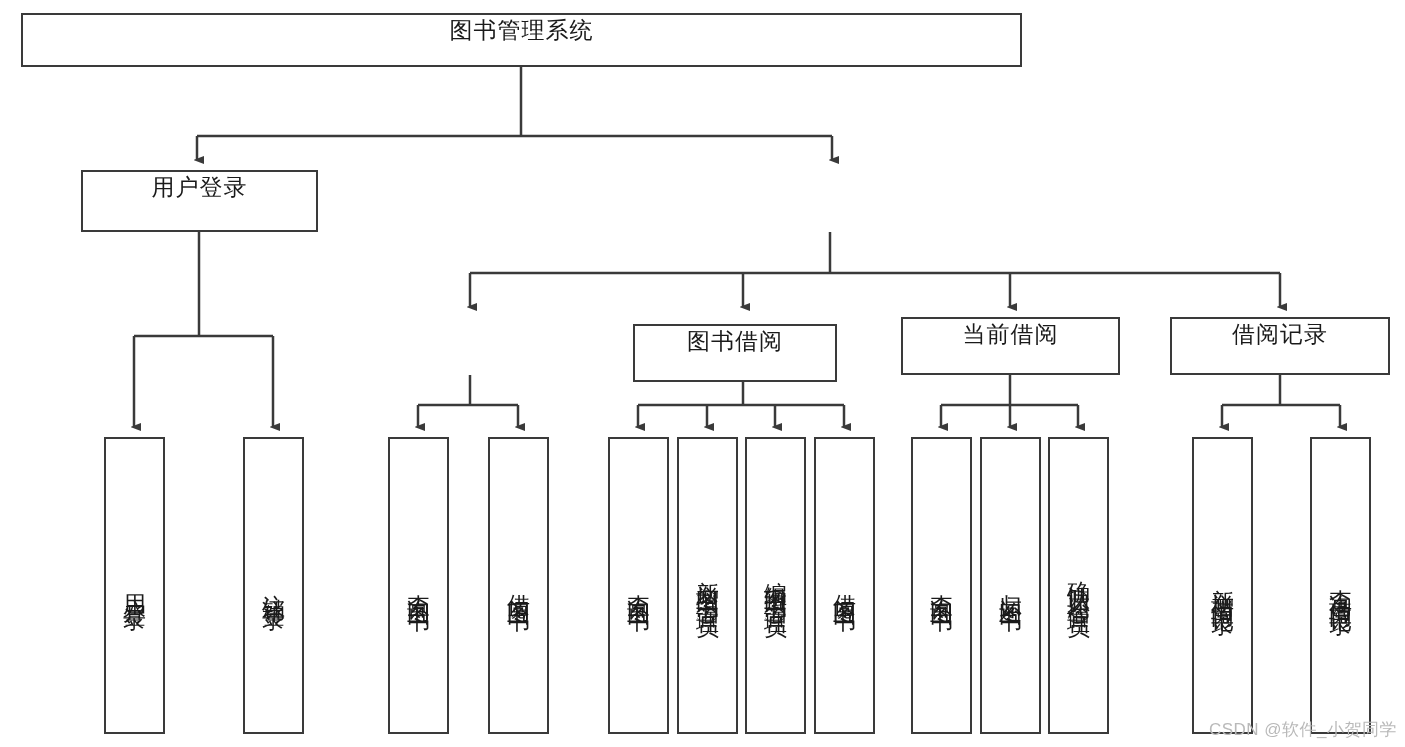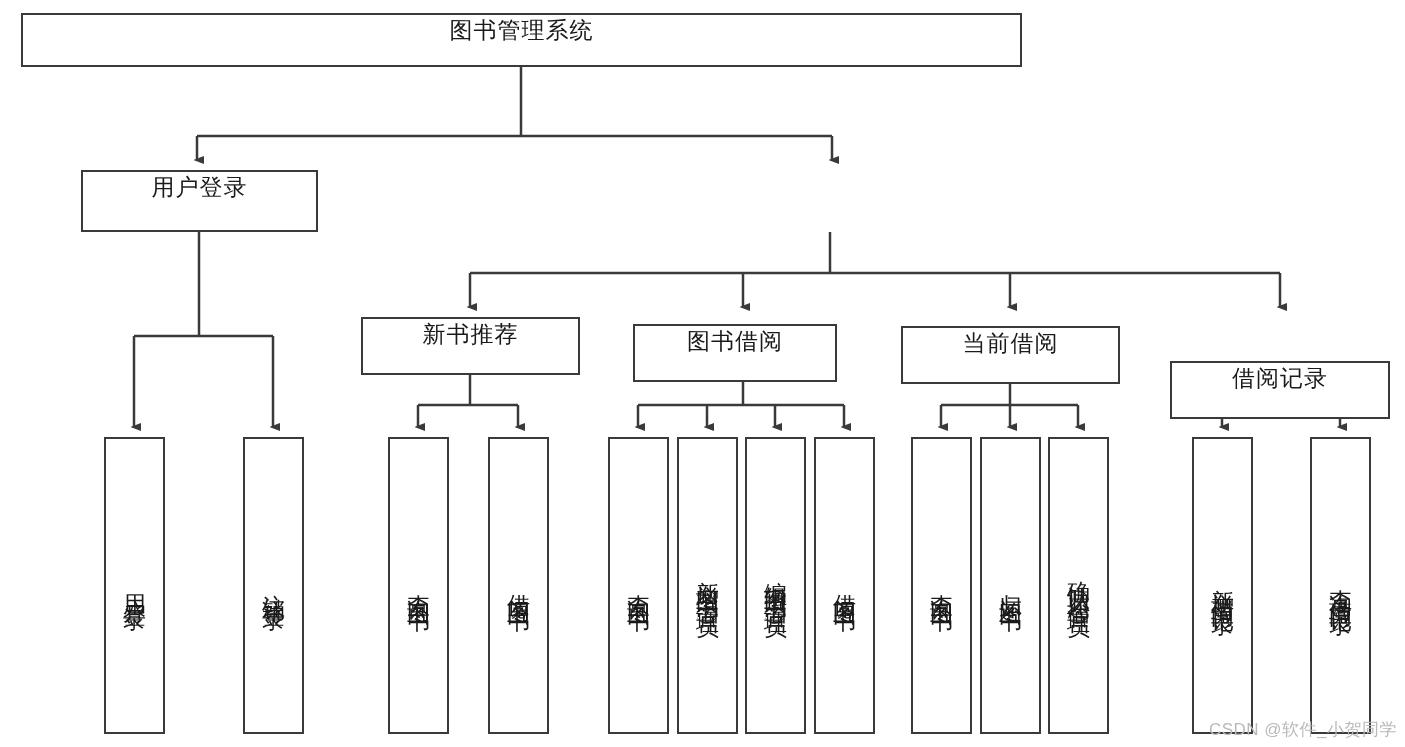--- a/index.html
+++ b/index.html
@@ -114,30 +114,27 @@
   </svg>
 
   <div class="node h" style="left:21px; top:13px; width:1001px; height:54px;">
     <span>图书管理系统</span>
   </div>
 
   <div class="node h" style="left:81px; top:170px; width:237px; height:62px;">
     <span>用户登录</span>
   </div>
 
-  <div class="node h" style="left:361px; top:317px; width:219px; height:58px;">
-    <span>新书推荐</span>
-  </div>
   <div class="node h" style="left:633px; top:324px; width:204px; height:58px;">
     <span>图书借阅</span>
   </div>
-  <div class="node h" style="left:901px; top:317px; width:219px; height:58px;margin-top:9px;">
+  <div class="node h" style="left:901px; top:317px; width:219px; height:58px;">
     <span>当前借阅</span>
   </div>
-  <div class="node h" style="left:1170px; top:317px; width:220px; height:58px;margin-top:44px;">
+  <div class="node h" style="left:1170px; top:317px; width:220px; height:58px;">
     <span>借阅记录</span>
   </div>
 
   <div class="node v" style="left:104px; top:437px; width:61px; height:297px;">
     <span class="vtext">用户登录</span>
   </div>
   <div class="node v" style="left:243px; top:437px; width:61px; height:297px;">
     <span class="vtext">注销登录</span>
   </div>
 

